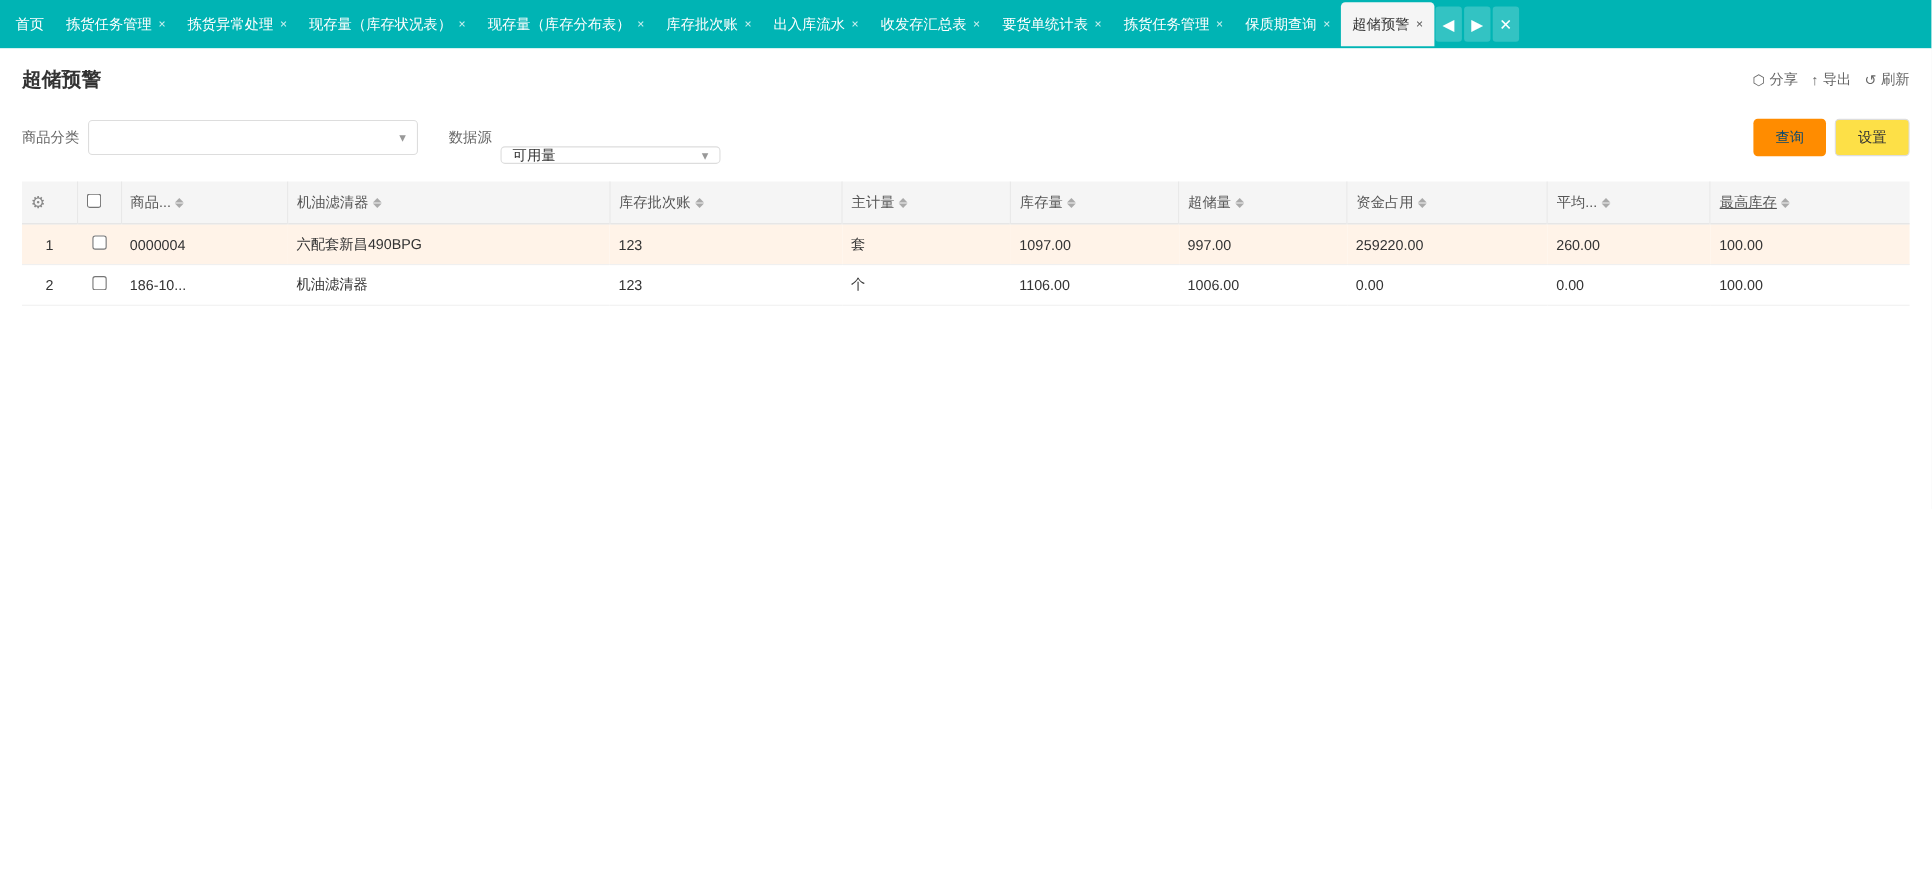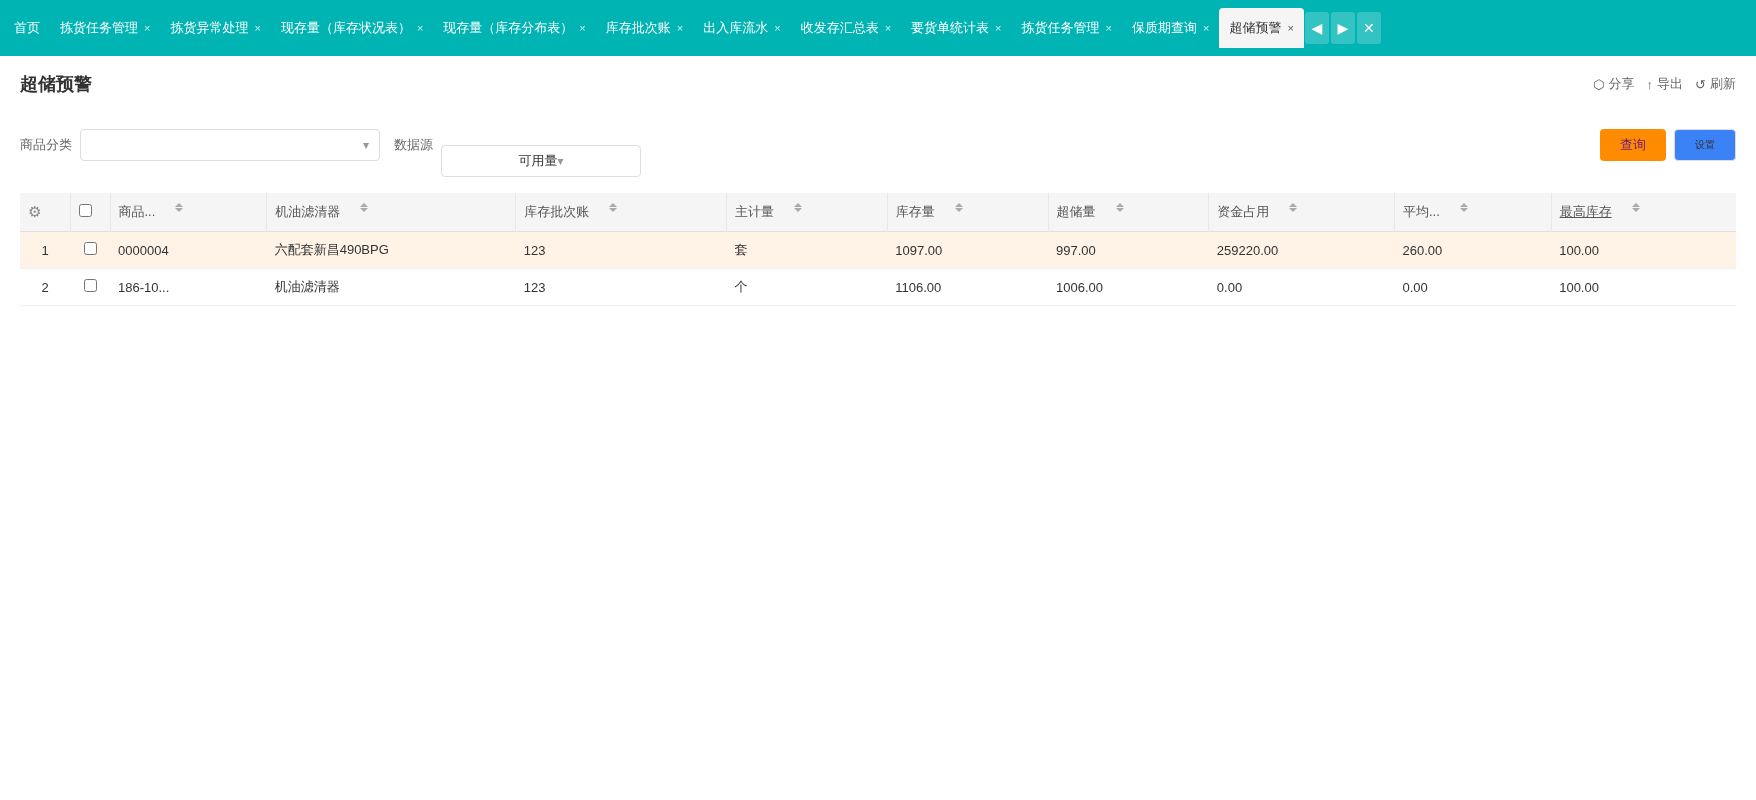--- a/index.html
+++ b/index.html
@@ -3,21 +3,21 @@
   <meta charset="utf-8">
   <style>
     * { box-sizing: border-box; margin: 0; padding: 0; }
     body { font-family: 'Microsoft YaHei', Arial, sans-serif; font-size: 13px; background: #f5f5f5; color: #333; min-width: 1756px; }
 
     
     .nav-bar {
       display: flex;
       align-items: center;
       background: #00b4b4;
-      height: 56px;
+      height: 44px;
       padding: 0 4px;
       overflow: hidden;
     }
     .nav-tab {
       display: flex;
       align-items: center;
       padding: 0 10px;
       height: 40px;
       color: #fff;
       font-size: 13px;
@@ -101,46 +101,46 @@
       background: #fff;
       cursor: pointer;
       justify-content: space-between;
     }
     .filter-select-text { color: #999; font-size: 13px; }
     .filter-select-arrow { color: #999; font-size: 12px; }
     .filter-datasource-select {
       display: flex;
       align-items: center;
       width: 200px;
-      height: 32px;
+      height: 16px;
       border: 1px solid #ddd;
       border-radius: 4px;
       padding: 0 10px;
       background: #fff;
       cursor: pointer;
-      justify-content: center;
+      justify-content: space-between;
       margin-top: 33px;
     }
     .btn-query {
       background: #ff8c00;
-      color: #701a75;
+      color: #0c4a6e;
       border: none;
       border-radius: 4px;
       padding: 7px 20px;
       cursor: pointer;
       font-size: 13px;
     }
     .btn-setting {
-      background: #3b82f6;
+      background: #fde047;
       color: #333;
       border: 1px solid #ddd;
       border-radius: 4px;
       padding: 7px 20px;
       cursor: pointer;
-      font-size: 10px;
+      font-size: 13px;
     }
 
     
     .data-table {
       width: 100%;
       border-collapse: collapse;
       font-size: 13px;
     }
     .data-table thead tr {
       background: #f5f5f5;
@@ -157,22 +157,22 @@
     }
     .data-table th:last-child { border-right: none; text-decoration: underline; }
     .data-table td {
       padding: 9px 8px;
       border-bottom: 1px solid #f0f0f0;
       color: #333;
     }
     .data-table tbody tr.highlighted { background: #fff3e8; }
     .th-sort {
       display: flex;
-      align-items: flex-start;
-      gap: 20px;
+      align-items: center;
+      gap: 4px;
       cursor: pointer;
     }
     .sort-icon {
       display: flex;
       flex-direction: column;
       gap: 1px;
     }
     .sort-icon span {
       display: block;
       width: 0;
@@ -191,21 +191,21 @@
     .col-index { width: 50px; text-align: center; }
     .col-checkbox { width: 40px; text-align: center; }
     .col-settings { width: 40px; text-align: center; }
     .gear-icon { color: #888; cursor: pointer; font-size: 15px; }
     input[type="checkbox"] { cursor: pointer; }
 
     .filter-area {
       display: flex;
       align-items: center;
       margin-bottom: 16px;
-      gap: 14px;
+      gap: 28px;
       position: relative;
     }
     .right-buttons {
       margin-left: auto;
       display: flex;
       gap: 8px;
     }
   </style>
 </head>
 <body>

